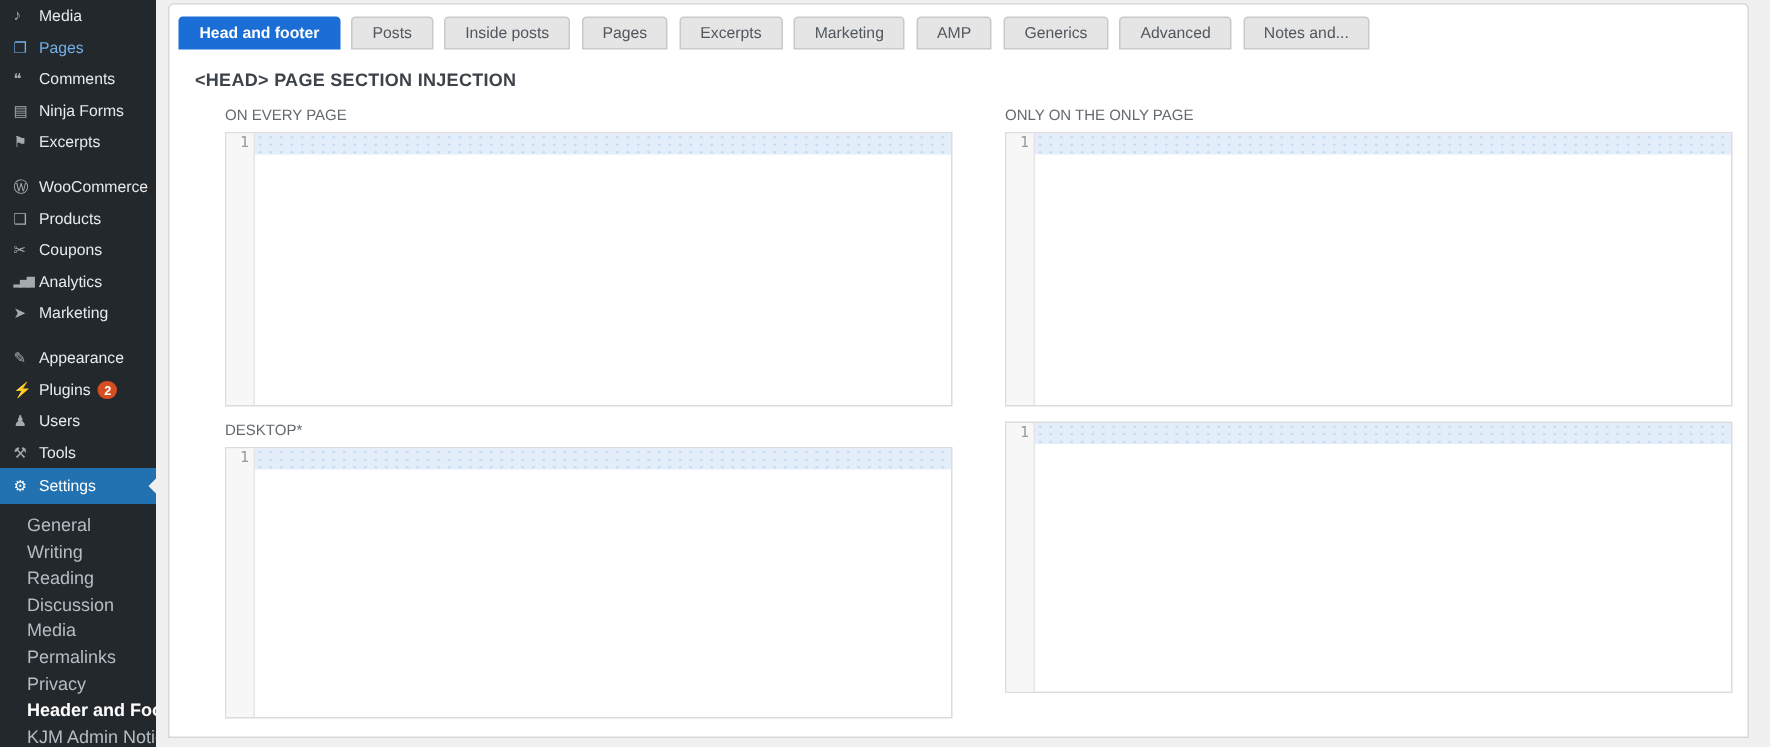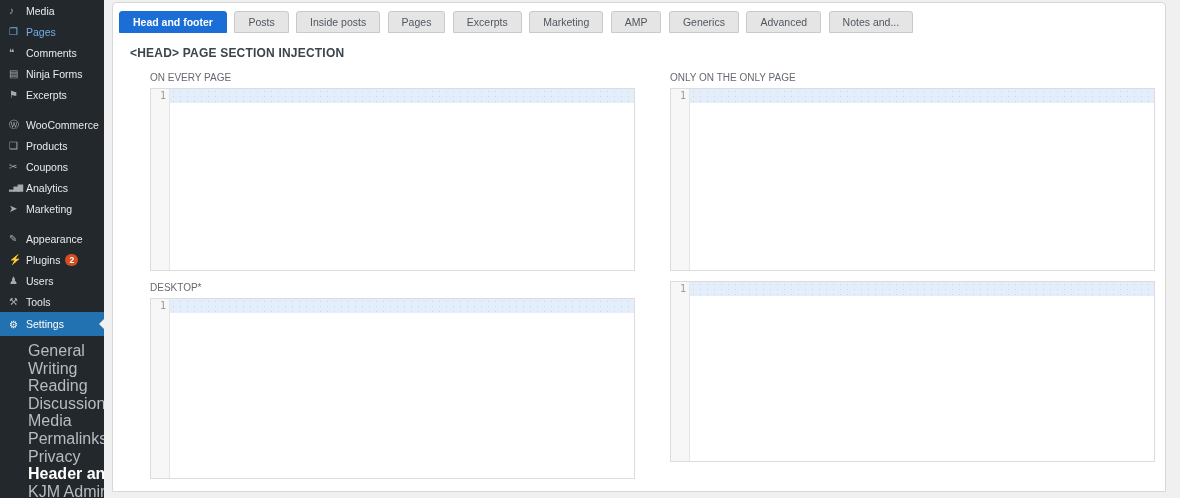--- a/index.html
+++ b/index.html
@@ -23,21 +23,21 @@
   .mi.current .ico{color:#fff;}
   .mi.current::after{
     content:"";position:absolute;right:0;top:50%;transform:translateY(-50%);
     border:5px solid transparent;border-right-color:#f0f0f1;
   }
   .badge{
     background:#d54e21;color:#fff;border-radius:9px;font-size:8.5px;
     padding:1px 4px;margin-left:5px;line-height:10px;font-weight:bold;
   }
   .submenu{margin-top:6px;}
-  .smi{font-size:16px;color:#b6bcc2;padding-left:28px;line-height:17.6px;height:17.6px;cursor:pointer;white-space:nowrap;}
+  .smi{font-size:12px;color:#b6bcc2;padding-left:18px;line-height:17.6px;height:17.6px;cursor:pointer;white-space:nowrap;}
   .smi.current{color:#fff;font-weight:bold;}
   
   .panel{
     position:absolute;left:112px;top:2px;width:1054px;height:490px;
     background:#fff;border:1px solid #d8d8d8;border-radius:4px 4px 0 0;
     box-sizing:border-box;z-index:1;
   }
   .tabs{padding:8px 6px 0 6px;}
   .tab{
     display:inline-block;font-size:10.5px;color:#50575e;background:#e5e5e5;

